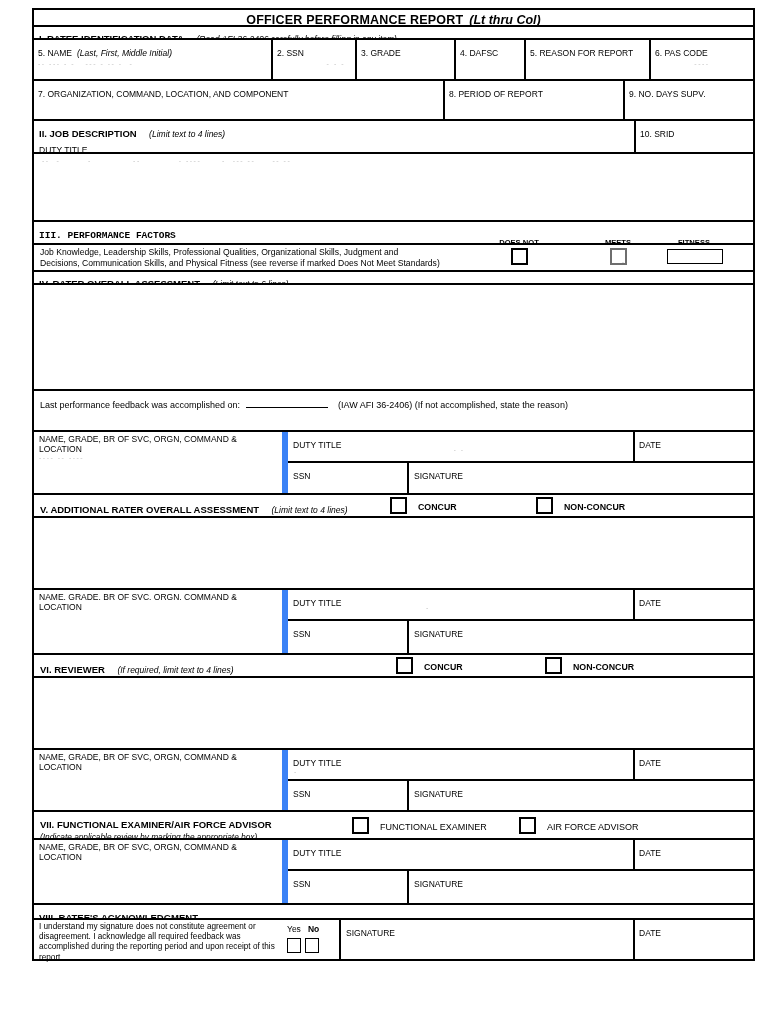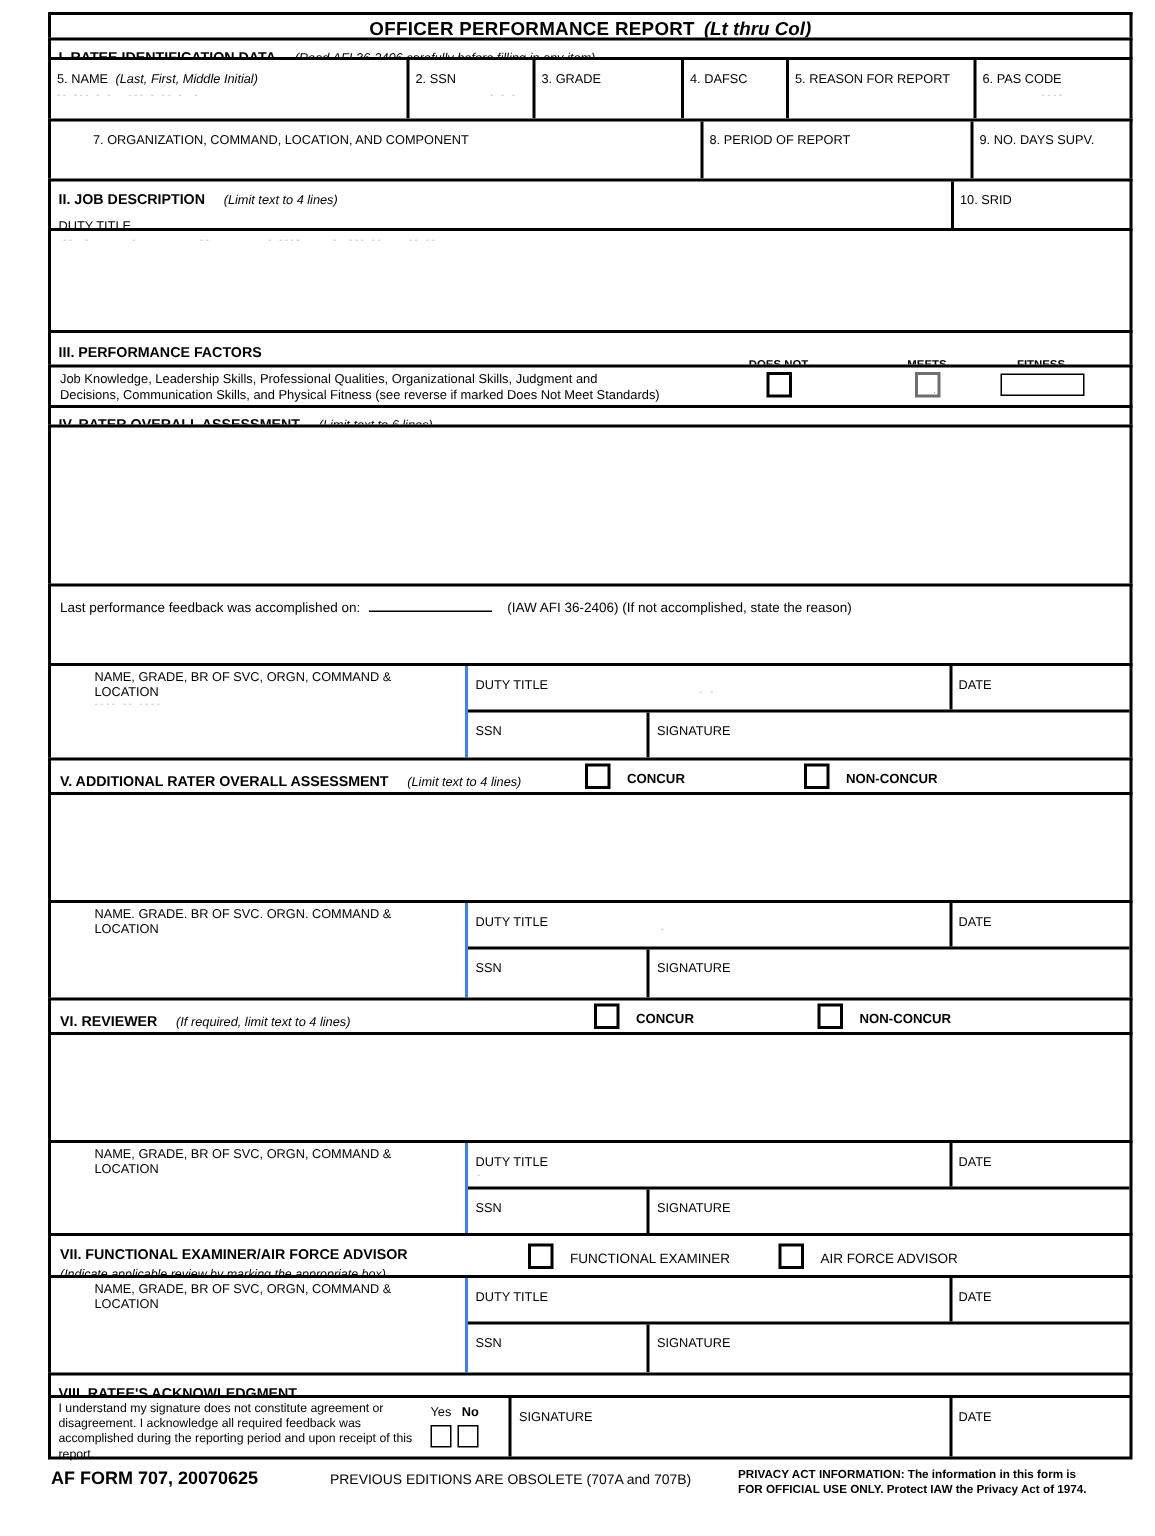--- a/index.html
+++ b/index.html
@@ -45,27 +45,27 @@
   .cb { position:absolute; width:17px; height:17px; border:2px solid #000; background:#fff; }
   .cb-light { border-color:#6e6e6e; }
   .cb-wide { position:absolute; width:56px; height:15px; border:1.5px solid #000; background:#fff; }
   .cb-mark { position:absolute; right:1px; bottom:-1px; color:#9a9a9a; font-size:7px; }
 
   
   .textarea { position:relative; }
   .textarea .faint { position:absolute; left:8px; top:3px; right:8px; }
 
   
-  .feedback-row { height:53px; padding:7px 6px; font-size:9px; }
+  .feedback-row { height:41px; padding:7px 6px; font-size:9px; }
   .feedback-underline { display:inline-block; width:82px; border-bottom:1.2px solid #000; height:10px; margin:0 10px 0 6px; }
   .feedback-note { font-size:9px; }
 
   
   .nameblock { display:flex; }
-  .nb-left { width:254px; border-right:2px solid #3b82f6; padding:2px 5px;margin-left:24px; }
+  .nb-left { width:254px; border-right:6px solid #3b82f6; padding:2px 5px; }
   .nb-right { flex:1; display:flex; flex-direction:column; }
   .nb-top { display:flex; border-bottom:2px solid #000; height:31px; }
   .nb-duty { flex:1; padding:2px 5px; position:relative; }
   .nb-date { width:120px; border-left:2px solid #000; padding:2px 4px; }
   .nb-bottom { display:flex; flex:1;gap:44px; }
   .nb-ssn { width:75px; padding:2px 5px; }
   .nb-sig { flex:1; border-left:2px solid #000; padding:2px 5px; }
   .duty-faint { position:absolute; left:48%; top:14px; }
 
   
@@ -128,21 +128,21 @@
       </div>
       <div class="cell" style="width:125px;">
         <span class="cell-label">5. REASON FOR REPORT</span>
       </div>
       <div class="cell" style="flex:1;">
         <span class="cell-label">6. PAS CODE</span>
         <div class="faint" style="text-align:center;">----</div>
       </div>
     </div>
 
-    <div class="row cells" style="height:40px;padding-left:24px;">
+    <div class="row cells" style="height:40px;">
       <div class="cell" style="width:409px;">
         <span class="cell-label">7. ORGANIZATION, COMMAND,  LOCATION,  AND COMPONENT</span>
       </div>
       <div class="cell" style="width:180px;">
         <span class="cell-label">8. PERIOD OF REPORT</span>
       </div>
       <div class="cell" style="flex:1;">
         <span class="cell-label">9. NO. DAYS SUPV.</span>
       </div>
     </div>
@@ -156,21 +156,21 @@
       <div class="s2-srid">
         <span class="cell-label">10. SRID</span>
       </div>
     </div>
 
     <div class="row textarea" style="height:68px;">
       <div class="faint">--  -        -            --           - ----      -  --- --     -- --</div>
     </div>
 
     <div class="row s3-header">
-      <div style="padding:3px 5px;"><span class="sec-heading">III.  PERFORMANCE FACTORS</span></div>
+      <div style="padding:3px 5px;font-family:Liberation Mono, monospace;"><span class="sec-heading">III.  PERFORMANCE FACTORS</span></div>
       <div class="s3-col" style="left:428px; width:114px;">
         <div>DOES NOT</div>
         <div>MEET STANDARDS</div>
       </div>
       <div class="s3-col" style="left:544px; width:80px;">
         <div>MEETS</div>
         <div>STANDARDS</div>
       </div>
       <div class="s3-col" style="left:615px; width:90px;">
         <div>FITNESS</div>
@@ -350,23 +350,15 @@
         </div>
       </div>
       <div class="ack-sig">
         <span class="cell-label">SIGNATURE</span>
       </div>
       <div class="ack-date">
         <span class="cell-label">DATE</span>
       </div>
     </div>
 
-    <div class="footer">
-      <div class="footer-form">AF FORM 707, 20070625</div>
-      <div class="footer-obsolete">PREVIOUS EDITIONS ARE OBSOLETE (707A and 707B)</div>
-      <div class="footer-privacy">
-        <div>PRIVACY ACT INFORMATION:  The information in this form is</div>
-        <div>FOR OFFICIAL USE ONLY.  Protect IAW the Privacy Act of 1974.</div>
-      </div>
-    </div>
 
   </div>
 </div>
 
 </body></html>

